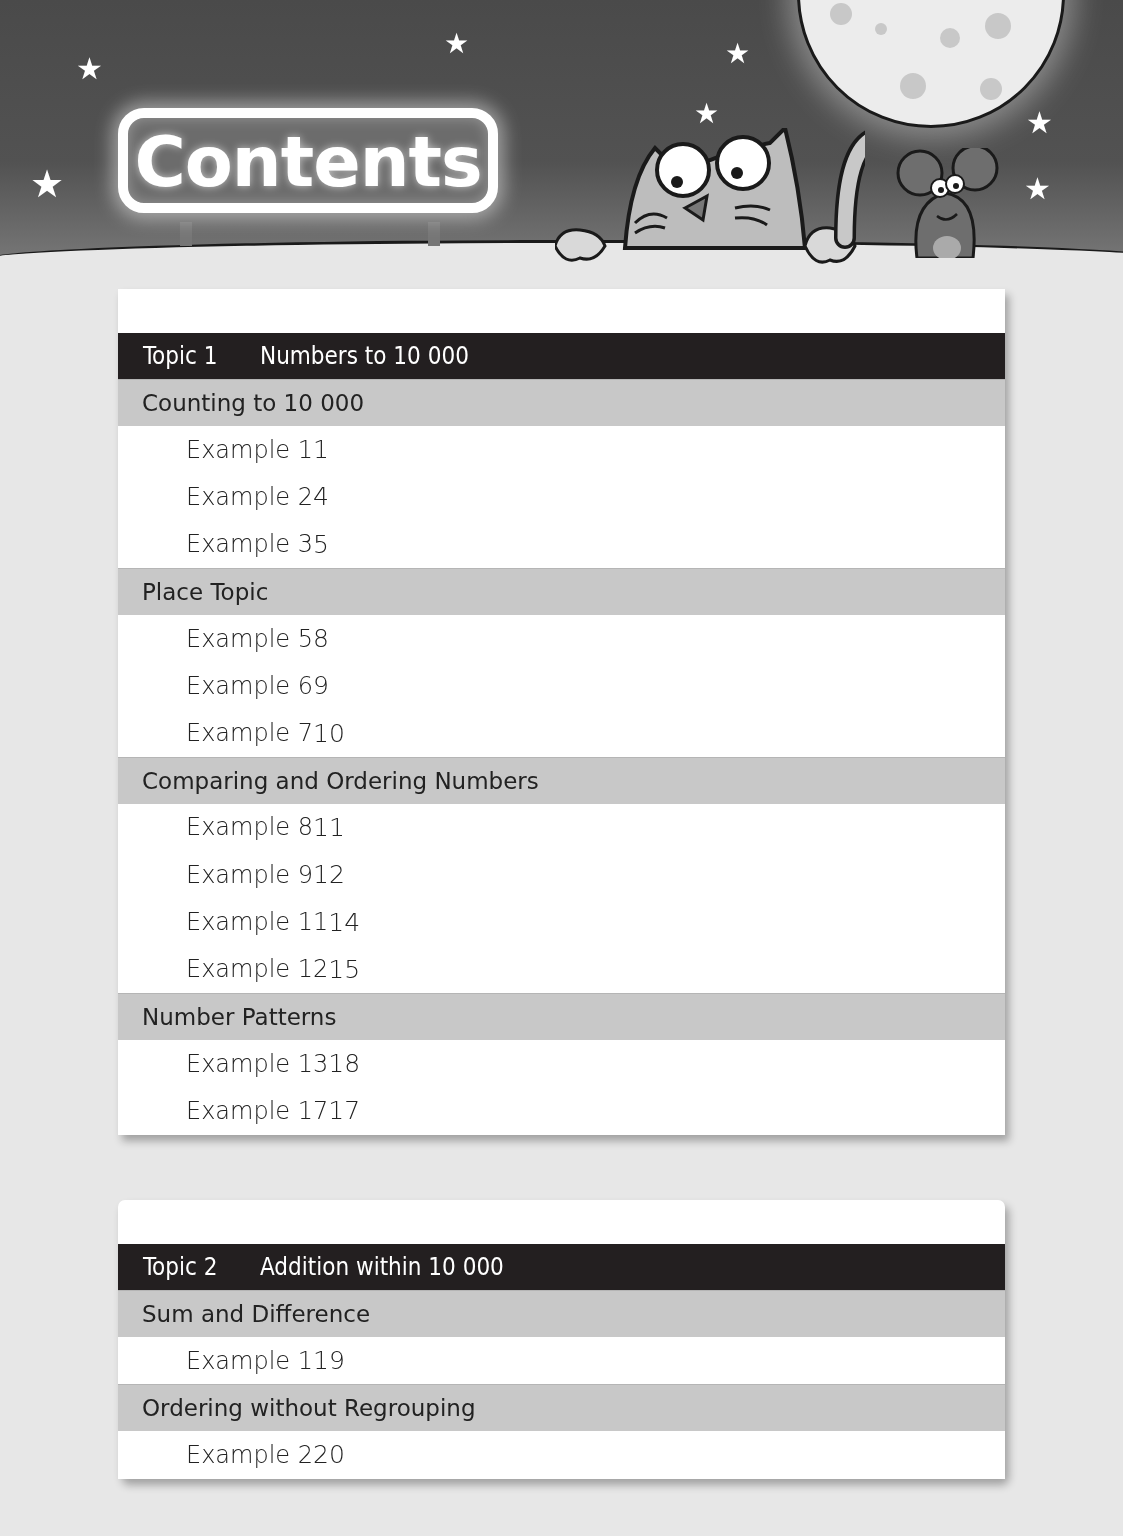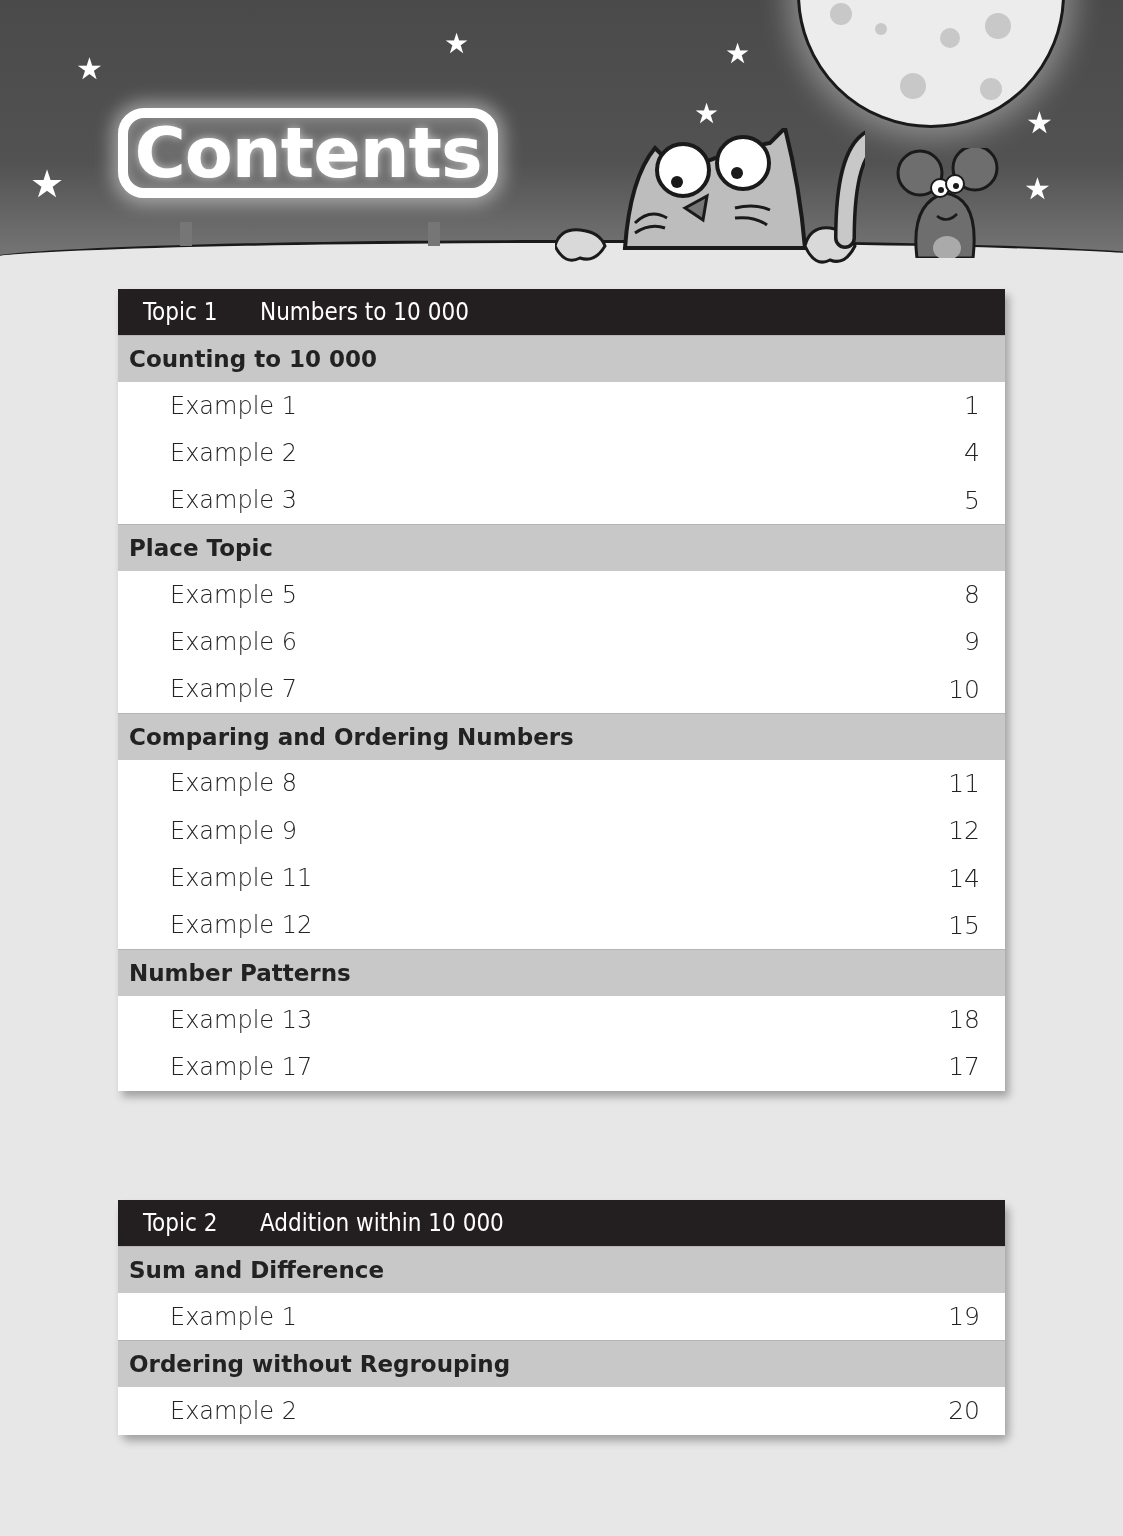--- a/index.html
+++ b/index.html
@@ -21,50 +21,51 @@
     background: #e7e7e7;
   }
   .star { position: absolute; color: #fff; line-height: 1; }
   .moon {
     position: absolute; left: 797px; top: -140px; width: 262px; height: 262px;
     border-radius: 50%; background: #ececec; border: 3px solid #1a1a1a;
     box-shadow: 0 0 30px 10px rgba(255,255,255,0.35);
   }
   .crater { position: absolute; border-radius: 50%; background: #c8c8c8; }
   .sign {
-    position: absolute; left: 118px; top: 108px; width: 380px; height: 90px;
+    position: absolute; left: 118px; top: 108px; width: 380px; height: 105px;
     border: 10px solid #fff; border-radius: 26px; box-sizing: border-box;
     background: #6c6c6c;
     box-shadow: 0 0 18px 6px rgba(255,255,255,0.45), inset 0 0 14px rgba(255,255,255,0.3);
-    display: flex; align-items: center; justify-content: center;
+    display: flex; align-items: flex-end; justify-content: center;
   }
   .sign-title {
     color: #fff; font-family: "DejaVu Sans", sans-serif; font-weight: bold;
     font-size: 70px; letter-spacing: -1px;
     text-shadow: 0 0 8px rgba(255,255,255,0.6);
   }
   .post { position: absolute; top: 222px; width: 12px; height: 24px; background: #767676; }
   .toc {
     position: absolute; left: 118px; width: 887px; background: #fff;
     box-shadow: 4px 6px 8px rgba(0,0,0,0.3);
   }
   .topic-row {
     height: 46px; background: #231f20; color: #fff; display: flex; align-items: center;
     padding-left: 25px; font-size: 24px;
     font-family: "DejaVu Sans Condensed", "DejaVu Sans", sans-serif;
+    margin-top: 44px;
   }
   .topic-num { width: 117px; }
   .section-row {
     height: 46px; background: #c8c8c8; border-top: 1px solid #b5b5b5;
-    display: flex; align-items: center; padding-left: 11px;
-    font-size: 23px; color: #222; font-weight: bold;
+    display: flex; align-items: center; padding-left: 24px;
+    font-size: 23px; color: #222;
   }
   .entry-row {
     height: 47.3px; background: #fff; display: flex; align-items: center;
-    justify-content: space-between; padding-left: 52px; padding-right: 25px;
+    padding-left: 68px; padding-right: 25px;
     font-size: 24px; color: #222; font-weight: 300;
   }
   .entry-page { font-size: 25px; }
 </style>
 </head>
 <body>
 
 <div class="header">
   <div class="sky"></div>
 

